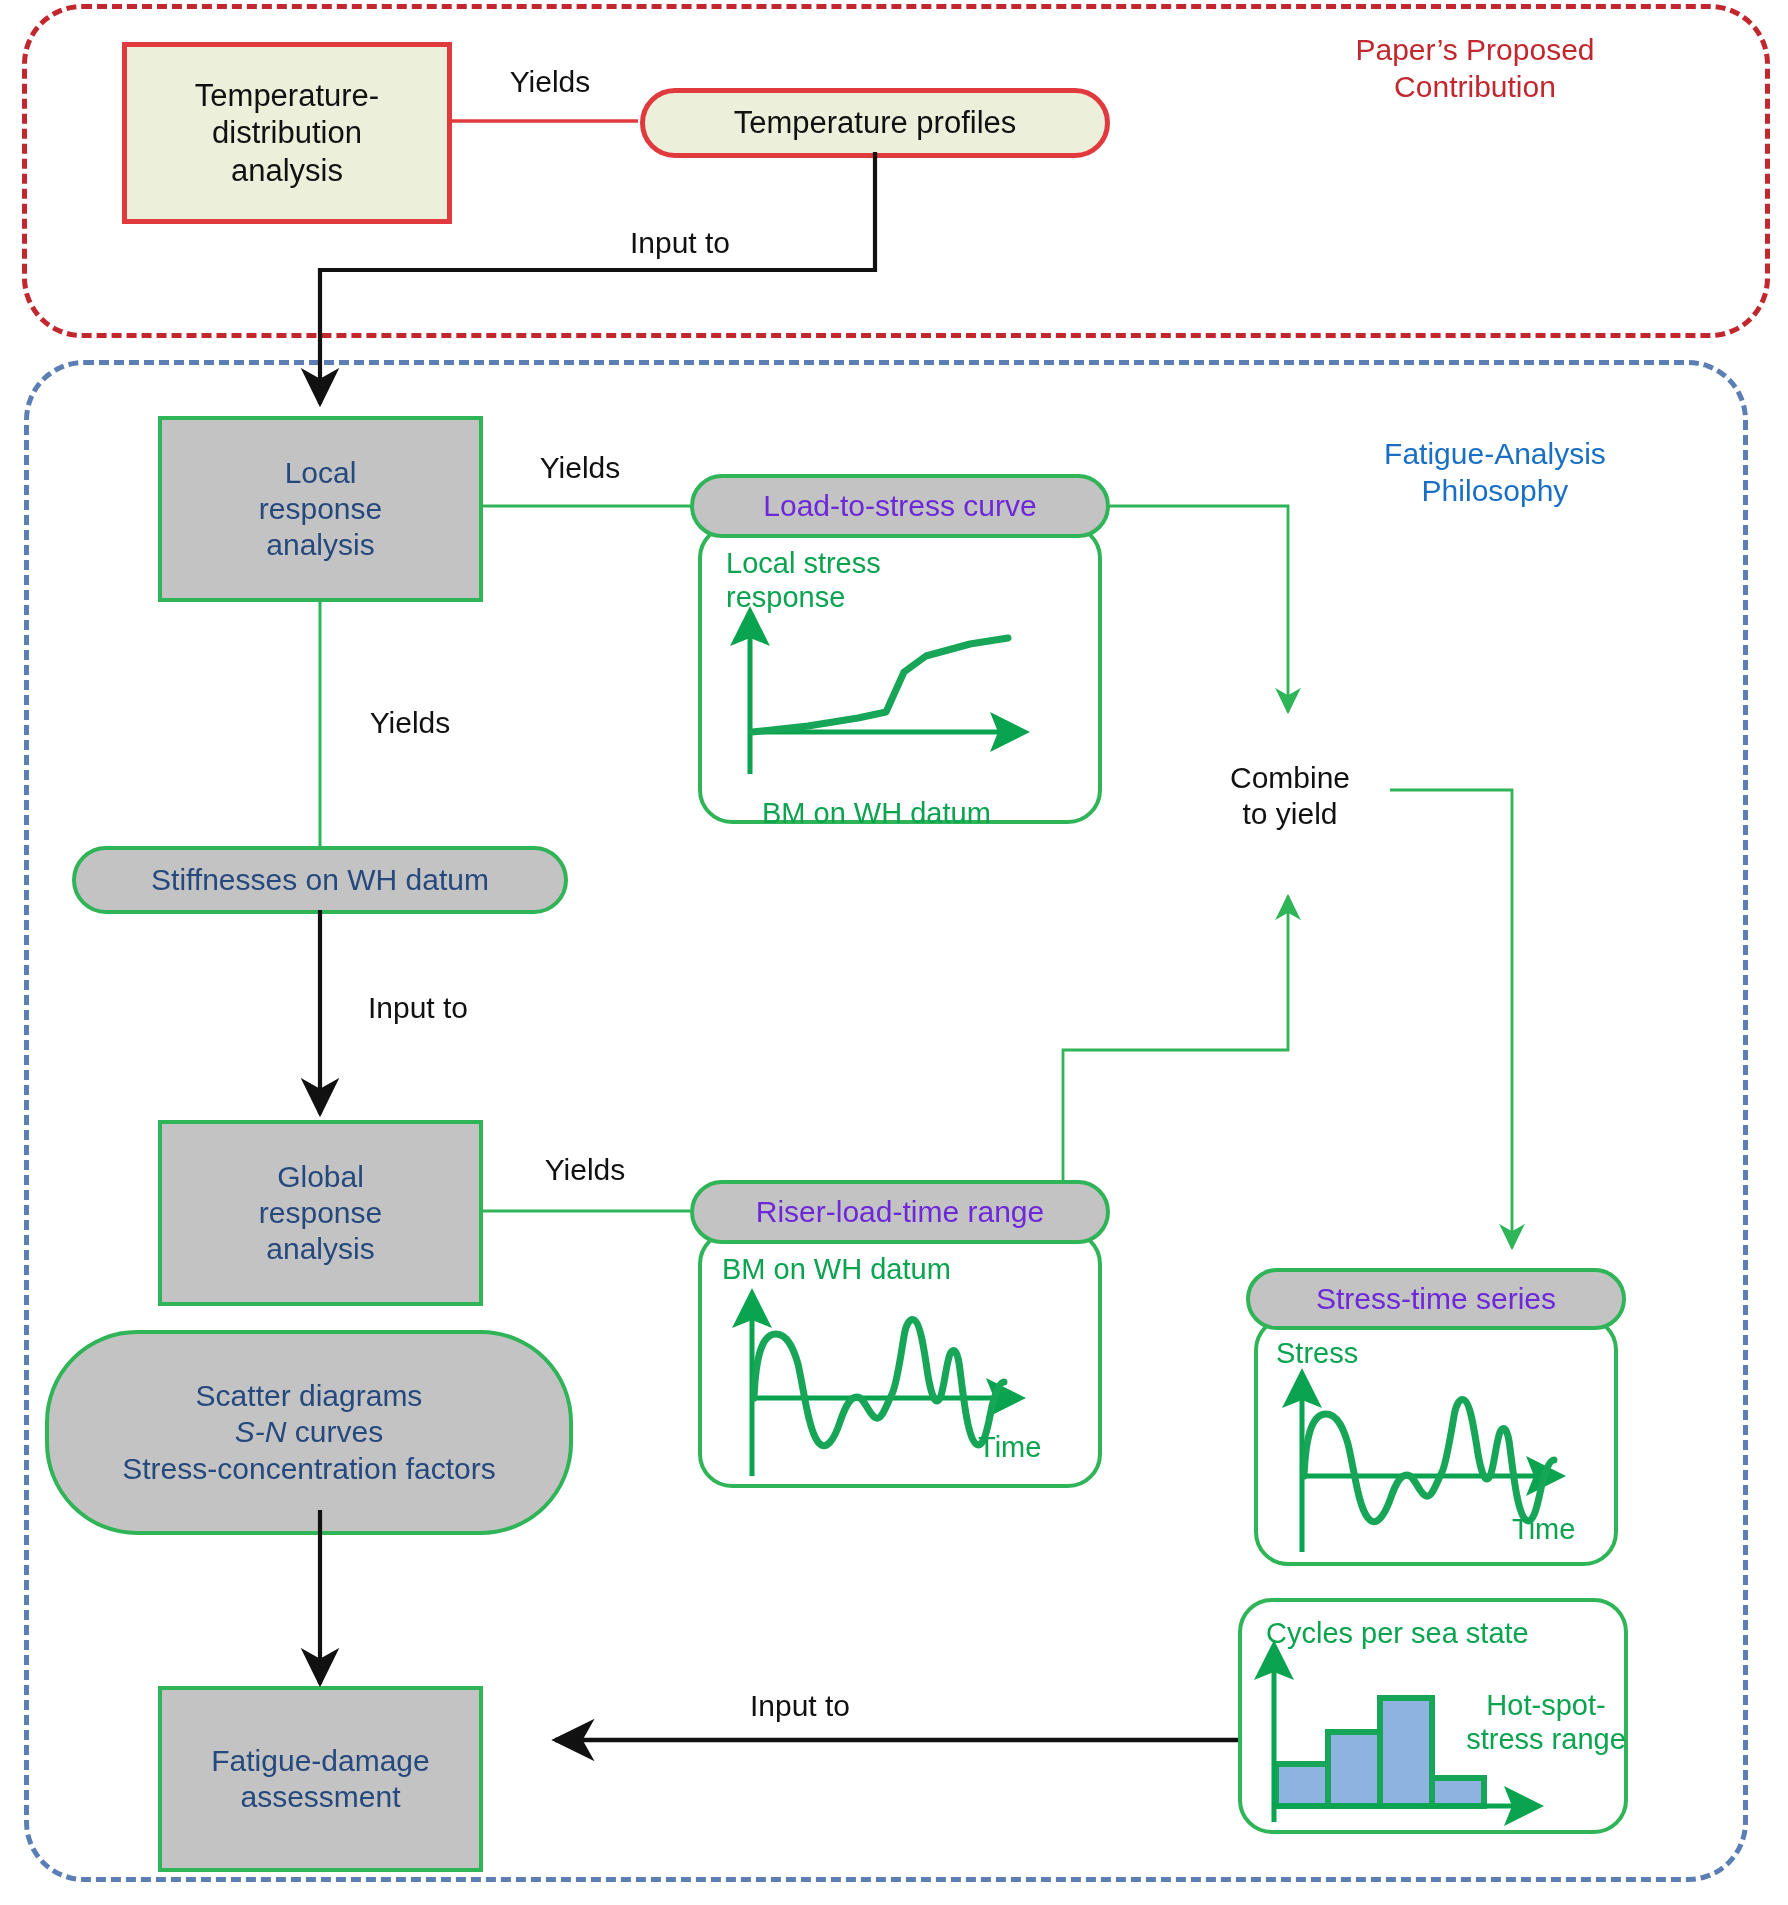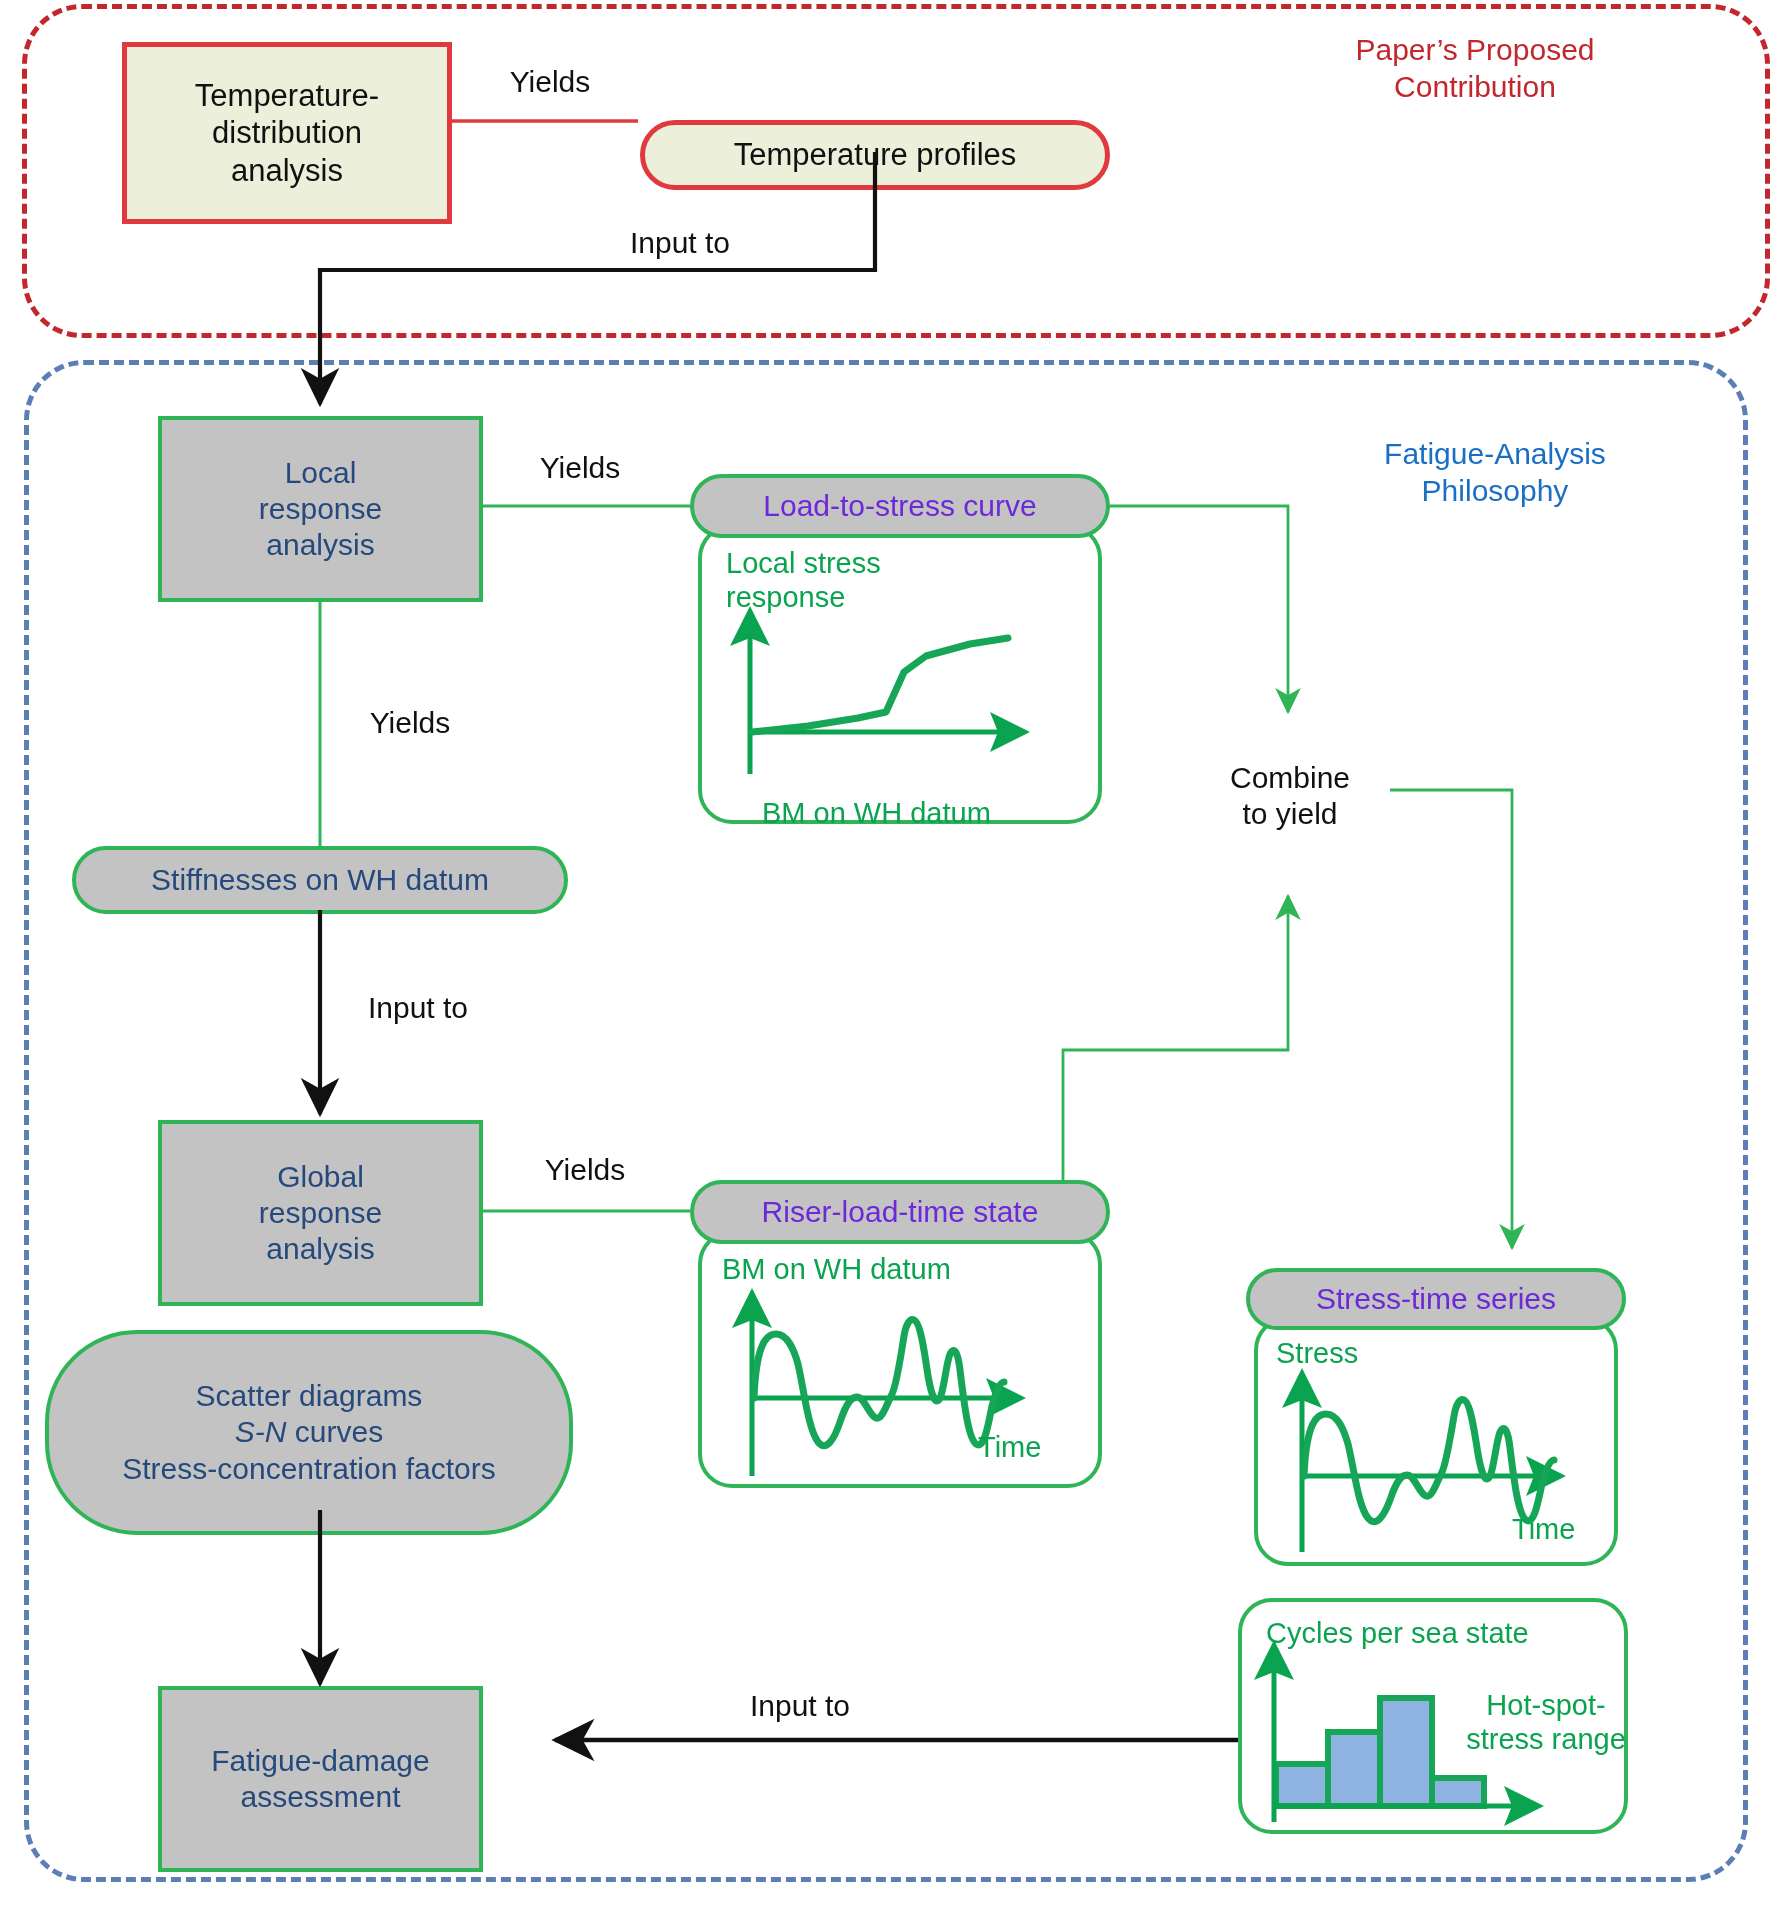--- a/index.html
+++ b/index.html
@@ -108,21 +108,21 @@
   <div class="conn-label" style="left:700px;top:1688px;width:200px;">Input to</div>
 
   <div class="proc proc-red" style="left:122px;top:26px;width:330px;height:182px;margin-top:16px;">
     <div>
       <div>Temperature-</div>
       <div>distribution</div>
       <div>analysis</div>
     </div>
   </div>
 
-  <div class="pill pill-red" style="left:640px;top:88px;width:470px;height:70px;margin-top:32px;">
+  <div class="pill pill-red" style="left:640px;top:88px;width:470px;height:70px;">
     <span>Temperature profiles</span>
   </div>
 
   <div class="proc proc-grey" style="left:158px;top:416px;width:325px;height:186px;">
     <div>
       <div>Local</div>
       <div>response</div>
       <div>analysis</div>
     </div>
   </div>
@@ -179,21 +179,21 @@
       <polyline points="44,118 100,112 150,104 178,98 196,58 218,42 262,30 300,24" fill="none" stroke="#17a657" stroke-width="7" stroke-linejoin="round" stroke-linecap="round"></polyline>
     </svg>
     <div class="card-cap" style="left:72px;top:322px;width:300px;">
       <span>BM on WH datum</span>
     </div>
   </div>
 
   <div class="card" style="left:690px;top:1180px;width:420px;height:340px;">
     <div class="card-body" style="left:8px;top:50px;width:404px;height:258px;"></div>
     <div class="card-head" style="left:0px;top:0px;width:420px;height:64px;">
-      <span>Riser-load-time state</span>
+      <span>Riser-load-time range</span>
     </div>
     <div class="card-cap" style="left:32px;top:72px;width:330px;">
       <span>BM on WH datum</span>
     </div>
     <svg class="chartsvg" style="left:16px;top:118px;width:392px;height:182px;" viewBox="0 0 392 182">
       <defs>
         <marker id="axA2" markerWidth="10" markerHeight="10" refX="4" refY="5" orient="auto">
           <path d="M0,1 L8,5 L0,9 L1.6,5 Z" fill="#0aa34f"></path>
         </marker>
       </defs>

